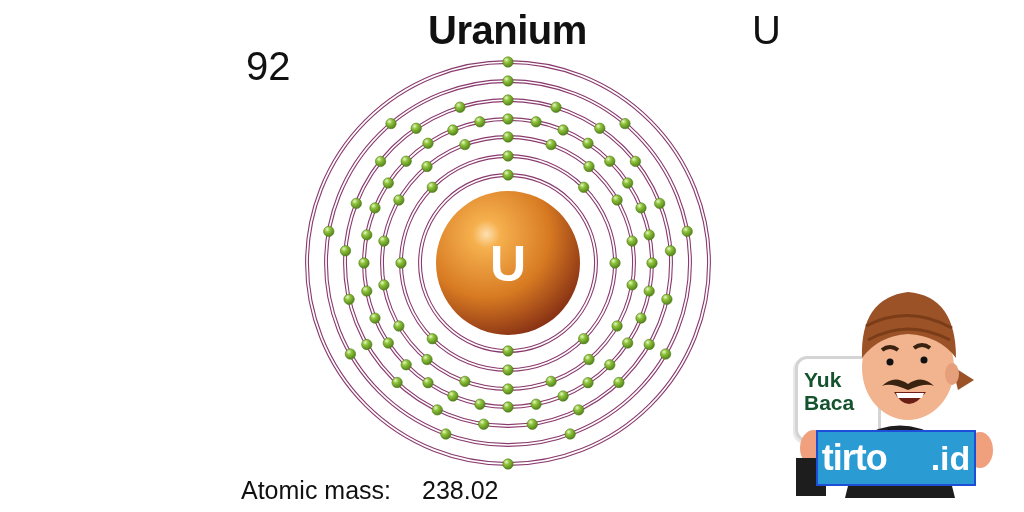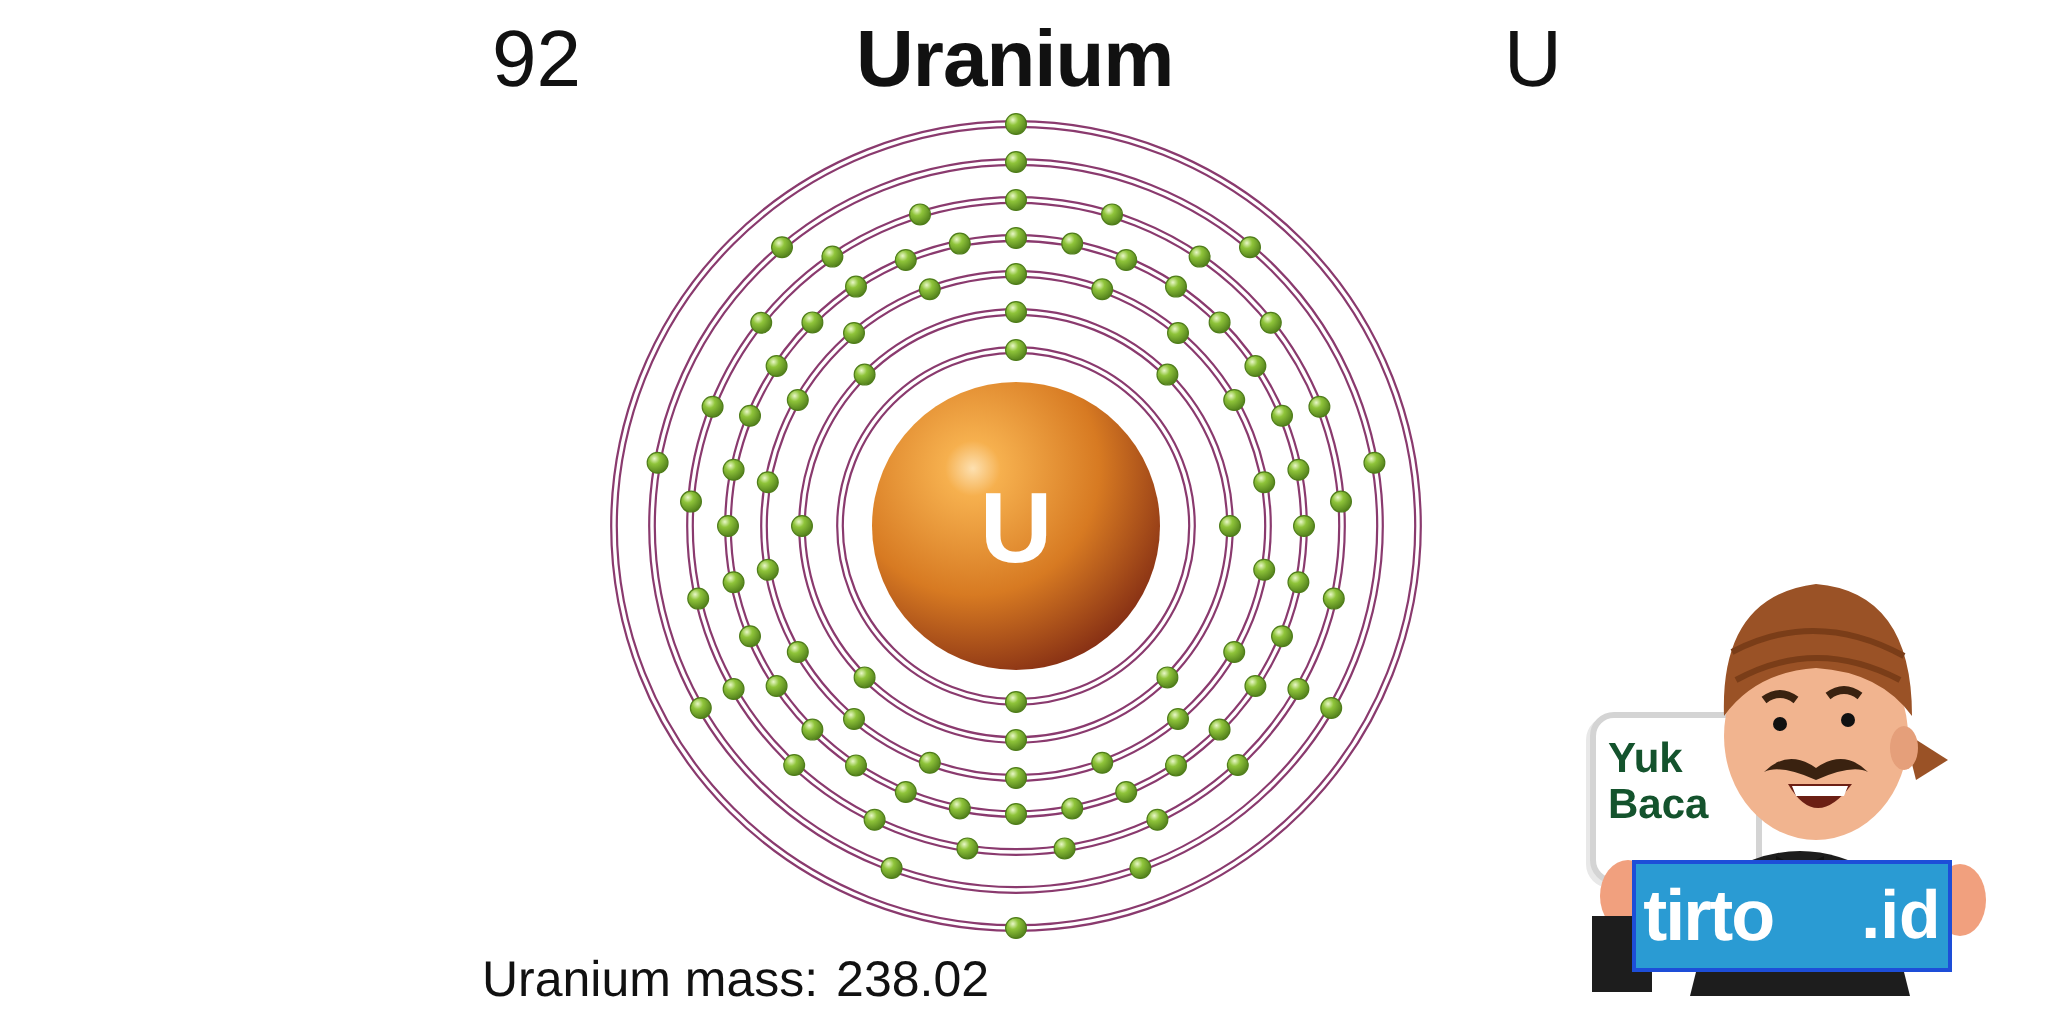--- a/index.html
+++ b/index.html
@@ -2,26 +2,26 @@
 <html><head>
 <meta charset="utf-8">
 <style>
   html, body { margin: 0; padding: 0; }
   body {
     width: 1024px; height: 512px; overflow: hidden;
     background: #ffffff; position: relative;
     font-family: "Liberation Sans", "DejaVu Sans", sans-serif;
   }
   .hdr-text { position: absolute; color: #111; top: 4px; line-height: 52px; }
-  .atomic-number { left: 246px; font-size: 40px; }
+  .atomic-number { left: 246px; font-size: 40px; margin-top: 36px; }
   .element-name { left: 428px; font-size: 40px; font-weight: bold; letter-spacing: -0.5px; }
   .element-symbol { left: 752px; font-size: 40px; }
   .atom { position: absolute; left: 0; top: 0; }
   .mass-row { position: absolute; left: 241px; top: 476px; font-size: 25px; color: #111; }
-  .mass-row span + span { margin-left: 2px; }
+  .mass-row span + span { margin-left: 24px; }
 
   
   .promo { position: absolute; left: 790px; top: 288px; width: 210px; height: 210px; }
   .bubble {
     position: absolute; left: 5px; top: 68px; width: 80px; height: 80px;
     background: #fff; border: 3px solid #d4d4d4; border-radius: 12px 0 0 12px;
     box-shadow: -2px 2px 0 #e8e8e8;
   }
   .bubble-text {
     position: absolute; left: 14px; top: 80px; font-size: 21px; font-weight: bold;
@@ -165,21 +165,21 @@
       <circle cx="445.8" cy="434.0" r="5.2" fill="url(#eGrad)" stroke="#4f7d1a" stroke-width="0.6"></circle>
       <circle cx="350.4" cy="354.0" r="5.2" fill="url(#eGrad)" stroke="#4f7d1a" stroke-width="0.6"></circle>
       <circle cx="328.8" cy="231.4" r="5.2" fill="url(#eGrad)" stroke="#4f7d1a" stroke-width="0.6"></circle>
       <circle cx="391.0" cy="123.6" r="5.2" fill="url(#eGrad)" stroke="#4f7d1a" stroke-width="0.6"></circle>
       <circle cx="508.0" cy="62.0" r="5.2" fill="url(#eGrad)" stroke="#4f7d1a" stroke-width="0.6"></circle>
       <circle cx="508.0" cy="464.0" r="5.2" fill="url(#eGrad)" stroke="#4f7d1a" stroke-width="0.6"></circle>
     </g>
 </svg>
 
 <div class="mass-row">
-  <span>Uranium mass:</span>
+  <span>Atomic mass:</span>
   <span>238.02</span>
 </div>
 
 <div class="promo">
   <div class="bubble"></div>
   <div class="bubble-text">
     <div>Yuk</div>
     <div>Baca</div>
   </div>
   <svg class="char" width="210" height="210" viewBox="0 0 210 210">

